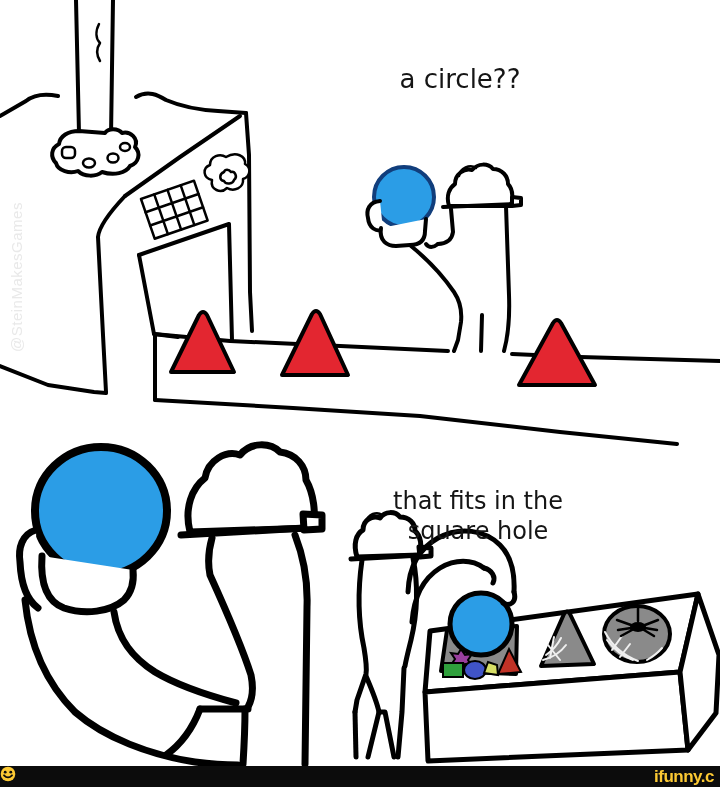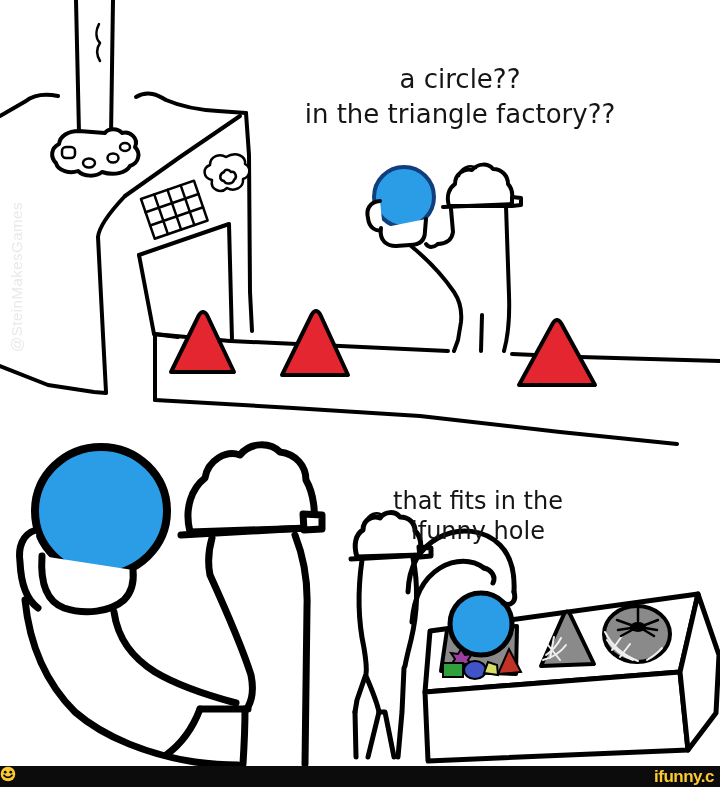--- a/index.html
+++ b/index.html
@@ -164,25 +164,24 @@
         <path class="ln mid" d="M412,622 C414,595 424,578 440,568 C455,559 472,559 484,568"></path>
         <circle class="ball" cx="481" cy="624" r="31" stroke="#000" stroke-width="5"></circle>
         <path class="ln mid" d="M514,592 C517,602 510,607 503,603"></path>
         <path class="ln mid" d="M484,568 C492,570 496,577 493,583"></path>
       </g>
     </g>
   </svg>
 
   <div class="caption caption-top">
     <div>a circle??</div>
-    <div>in the triangle factory??</div>
   </div>
   <div class="caption caption-bottom">
     <div>that fits in the</div>
-    <div>ifunny hole</div>
+    <div>square hole</div>
   </div>
 
   <div class="watermark">@SteinMakesGames</div>
 
   <div class="footer">
     <div class="brand">
       <span>ifunny.c</span>
       <svg width="16" height="16" viewBox="0 0 16 16">
         <circle cx="8" cy="8" r="7.3" fill="var(--brand-yellow)"></circle>
         <circle cx="5.2" cy="6.2" r="1.4" fill="#0c0c0c"></circle>

